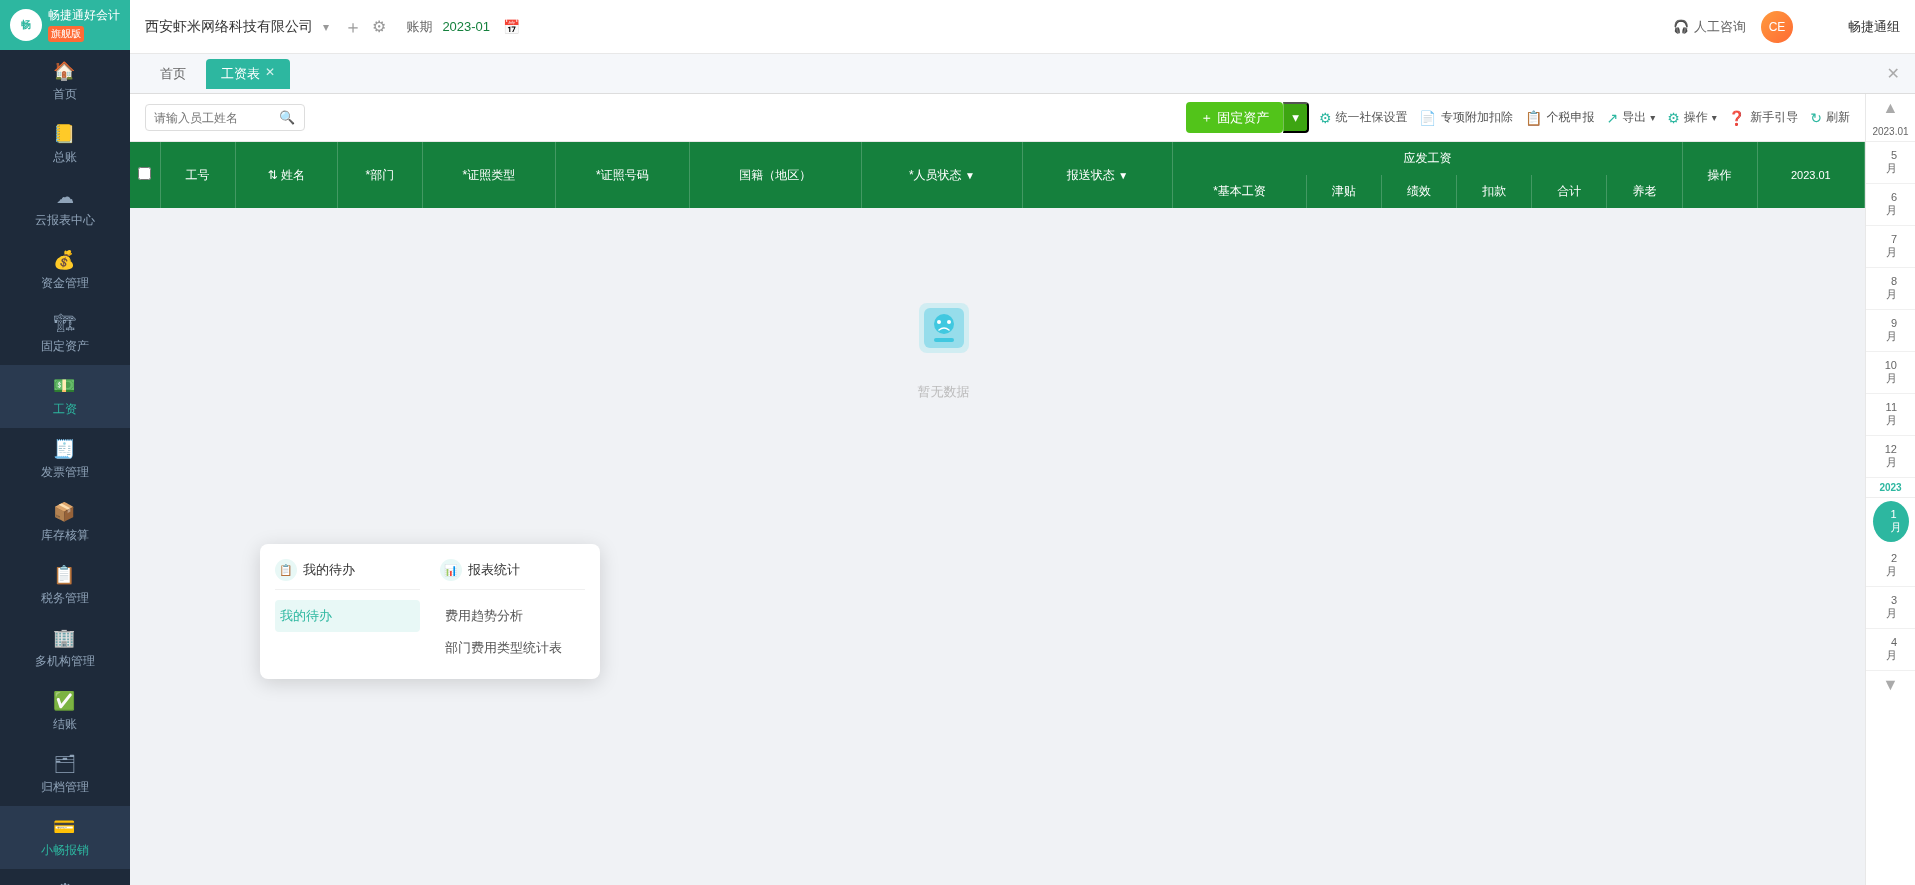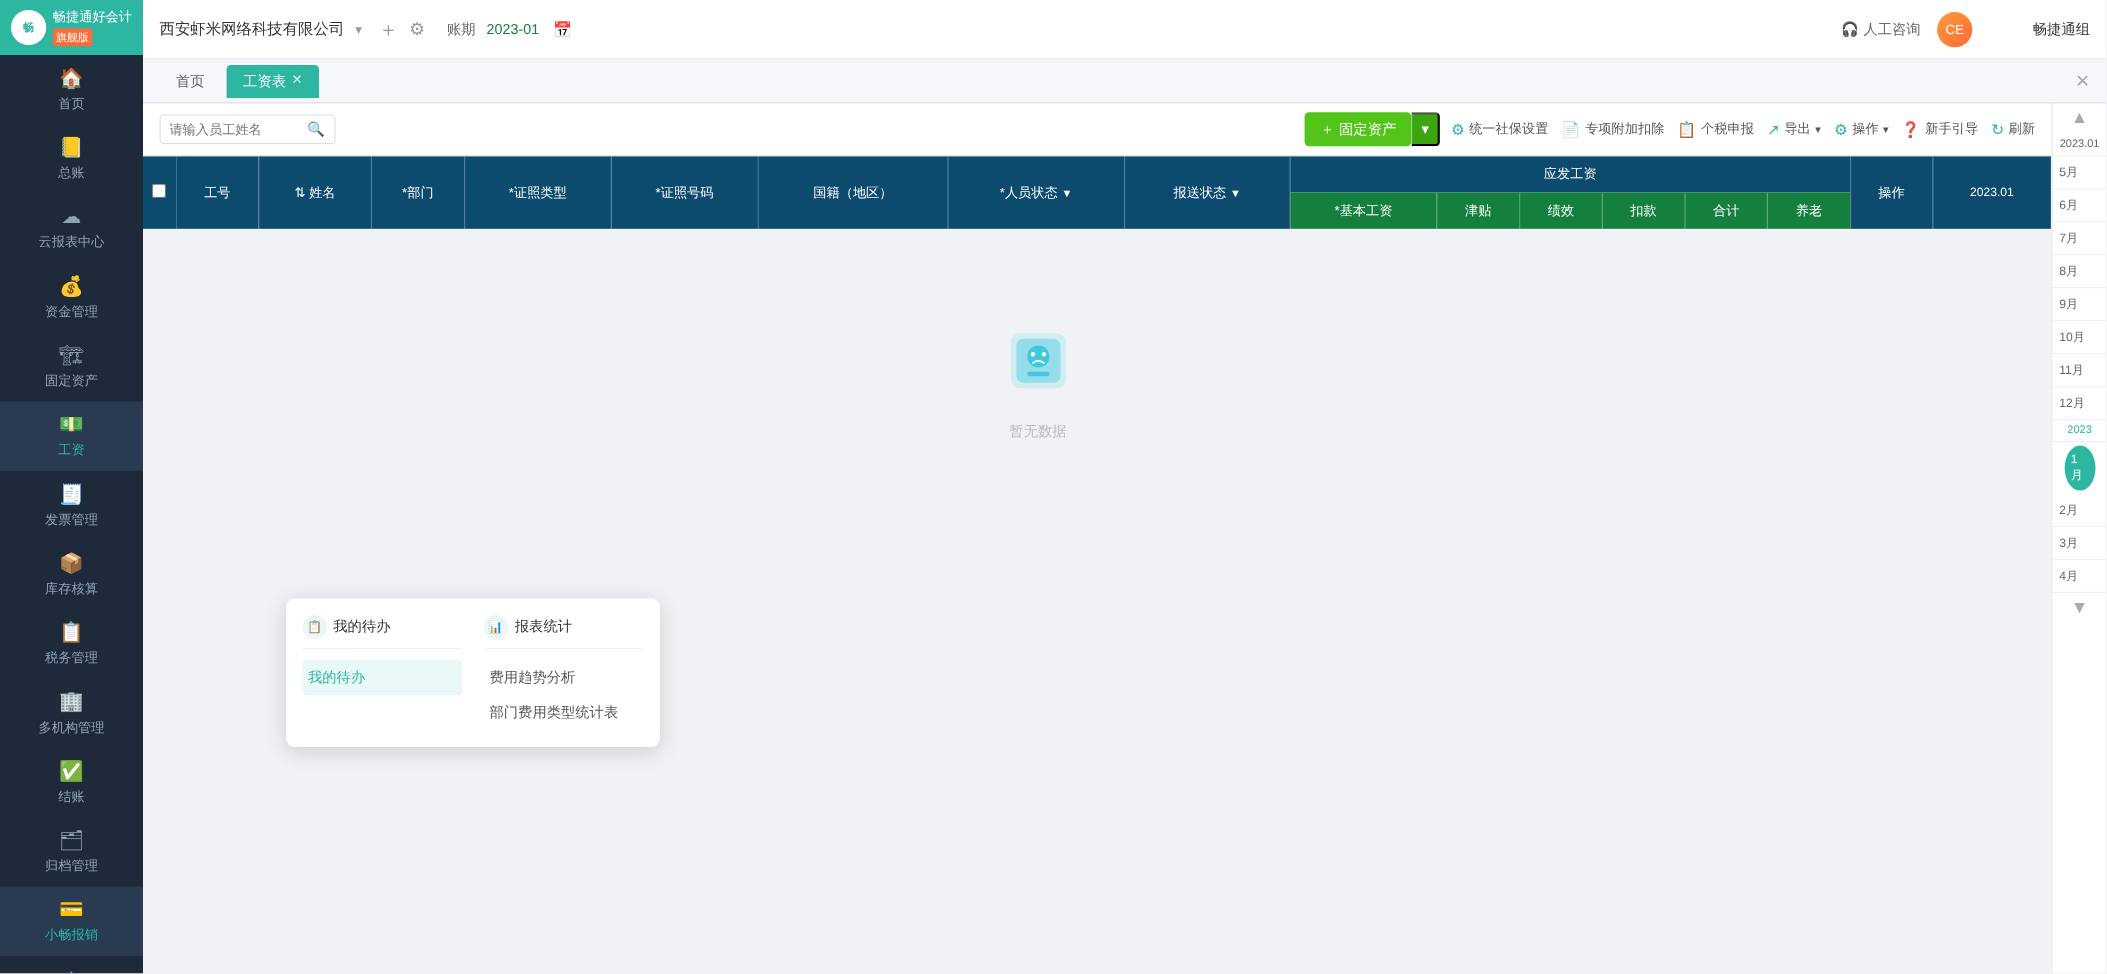--- a/index.html
+++ b/index.html
@@ -155,21 +155,21 @@
     .table-wrapper {
       flex: 1;
       overflow: auto;
     }
     .salary-table {
       width: 100%;
       border-collapse: collapse;
       font-size: 12px;
     }
     .salary-table th {
-      background: #0c4a6e;
+      background: #15803d;
       color: white;
       padding: 8px 6px;
       text-align: center;
       white-space: nowrap;
       border-right: 1px solid rgba(255,255,255,0.2);
       font-weight: normal;
     }
     .salary-table th.sub-header {
       background: #15803d;
     }
@@ -209,41 +209,41 @@
     .month-nav-header {
       font-size: 10px;
       color: #666;
       padding: 4px 2px;
       text-align: center;
       border-bottom: 1px solid #eee;
       width: 100%;
     }
     .month-item {
       width: 100%;
-      text-align: left;
-      padding: 7px 6px;
+      text-align: right;
+      padding: 7px 18px;
       font-size: 11px;
       color: #666;
       cursor: pointer;
       border-bottom: 1px solid #f0f0f0;
     }
     .month-item.active {
       background: #2db7a0;
       color: white;
       border-radius: 50%;
       width: 28px;
       margin: 3px auto;
       border: none;
     }
     .month-year-label {
       font-size: 10px;
       color: #2db7a0;
       padding: 4px 2px;
       text-align: center;
-      font-weight: normal;
+      font-weight: bold;
       border-bottom: 1px solid #eee;
       width: 100%;
     }
     .nav-arrow {
       font-size: 16px;
       color: #aaa;
       cursor: pointer;
       padding: 5px;
     }
 

